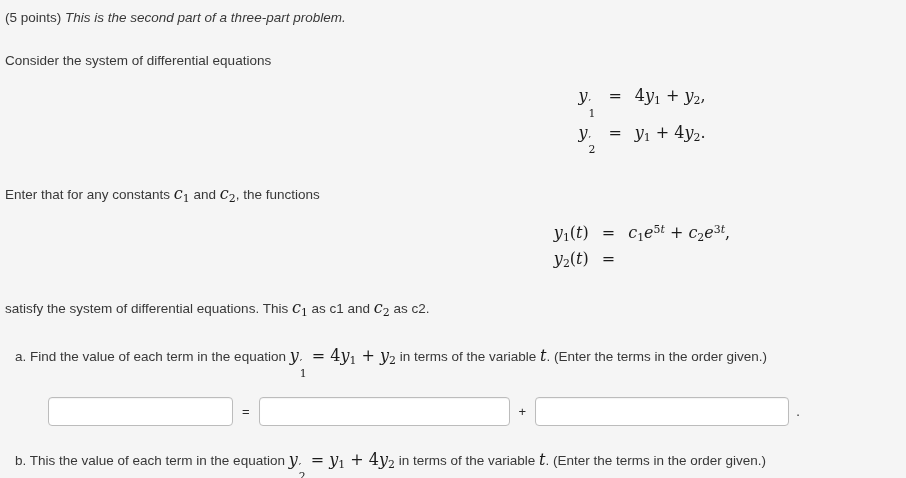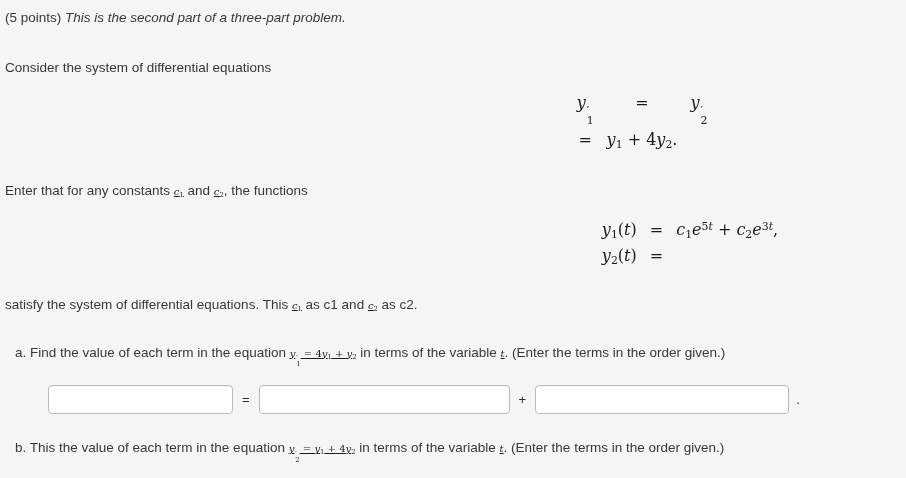--- a/index.html
+++ b/index.html
@@ -12,55 +12,55 @@
   .page { display: flow-root; width: 906px; height: 386px; }
 
   .text-line {
     font-size: 13.5px;
     line-height: 18px;
     white-space: nowrap;
     margin-left: 5px;
   }
   .header-line  { margin-top: 9px; }
   .em-text      { font-style: italic; }
-  .intro-line   { margin-top: 32px; }
+  .intro-line   { margin-top: 25px; }
   .verify-line  { margin-top: 30px; }
   .satisfy-line { margin-top: 28px; }
   .part-line    { margin-left: 15px; line-height: 20px; }
   .part-a-line  { margin-top: 28px; }
   .part-b-line  { margin-top: 24px; }
 
   
   .math, .eq-cell {
     font-family: "DejaVu Serif", serif;
     color: #1b1b1b;
   }
   .math i, .eq-cell i { font-style: italic; }
-  .inline-math { font-size: 10px; text-decoration: underline; }
+  .inline-math { font-size: 16px; }
   .math sub, .eq-cell sub { font-size: 68%; vertical-align: -0.3em; line-height: 0; }
   .math sup, .eq-cell sup { font-size: 68%; vertical-align: 0.5em;  line-height: 0; }
   .ps {
     display: inline-flex; flex-direction: column; align-items: flex-start;
     font-size: 68%; line-height: 0.9; vertical-align: -0.55em; padding-left: 1px;
   }
   .ps .pp, .ps .pb { display: block; }
 
   .eq-display {
     display: grid;
     grid-template-columns: auto auto auto;
     column-gap: 13px;
     row-gap: 2px;
     width: max-content;
     position: relative;
     left: 642px;
     transform: translateX(-50%);
     font-size: 16px;
   }
   .eq-display.sys { margin-top: 14px; }
-  .eq-display.sol { margin-top: 17px; margin-left: 48px; }
+  .eq-display.sol { margin-top: 17px; }
   .eq-cell { line-height: 24px; }
   .eq-lhs { justify-self: end; }
   .eq-rel { justify-self: center; }
   .eq-rhs { justify-self: start; }
 
   
   .answer-row {
     display: flex;
     align-items: center;
     margin-left: 48px;
@@ -101,20 +101,21 @@
   <div class="text-line header-line"><span class="plain-text">(5 points) </span><span class="em-text">This is the second part of a three-part problem.</span></div>
 
   <div class="text-line intro-line"><span class="plain-text">Consider the system of differential equations</span></div>
 
   <div class="eq-display sys">
       <div class="eq-cell eq-lhs"><i>y</i><span class="ps">
           <span class="pp">′</span>
           <span class="pb">1</span>
         </span></div>
       <div class="eq-cell eq-rel">=</div>
+      <div class="eq-cell eq-rhs">4<i>y</i><sub>1</sub> + <i>y</i><sub>2</sub>,</div>
       <div class="eq-cell eq-lhs"><i>y</i><span class="ps">
           <span class="pp">′</span>
           <span class="pb">2</span>
         </span></div>
       <div class="eq-cell eq-rel">=</div>
       <div class="eq-cell eq-rhs"><i>y</i><sub>1</sub> + 4<i>y</i><sub>2</sub>.</div>
     </div>
 
   <div class="text-line verify-line"><span class="plain-text">Enter that for any constants </span><span class="math inline-math"><i>c</i><sub>1</sub></span><span class="plain-text"> and </span><span class="math inline-math"><i>c</i><sub>2</sub></span><span class="plain-text">, the functions</span></div>
 

